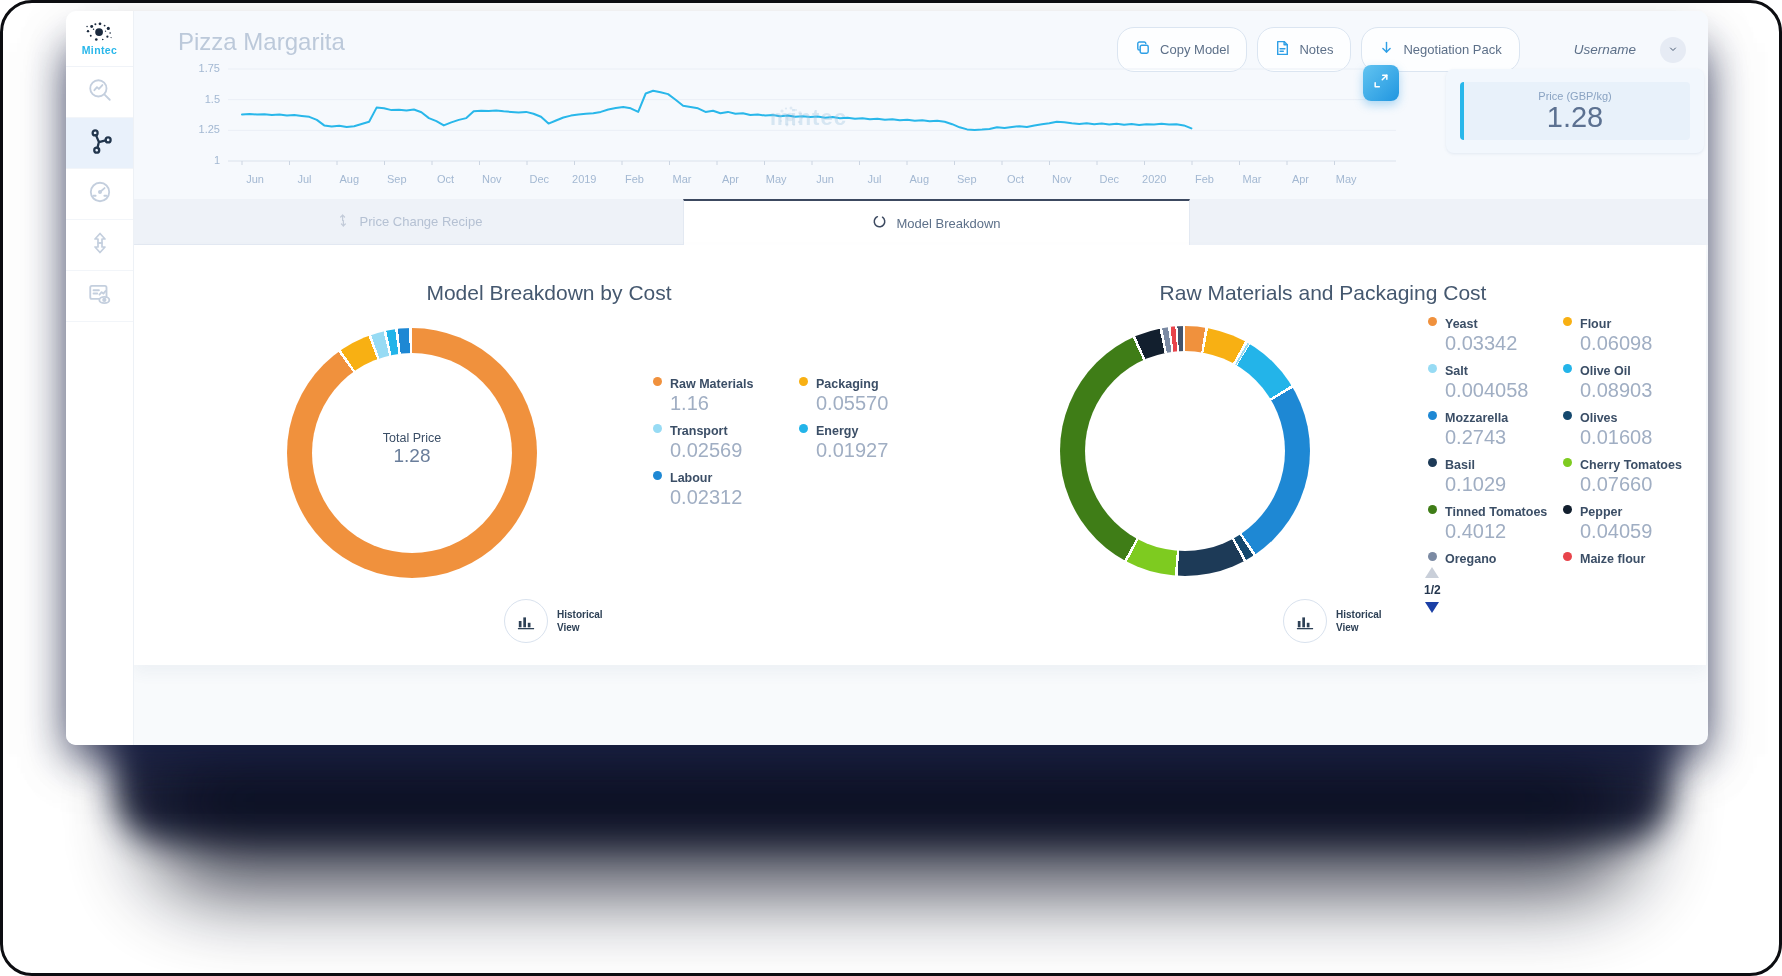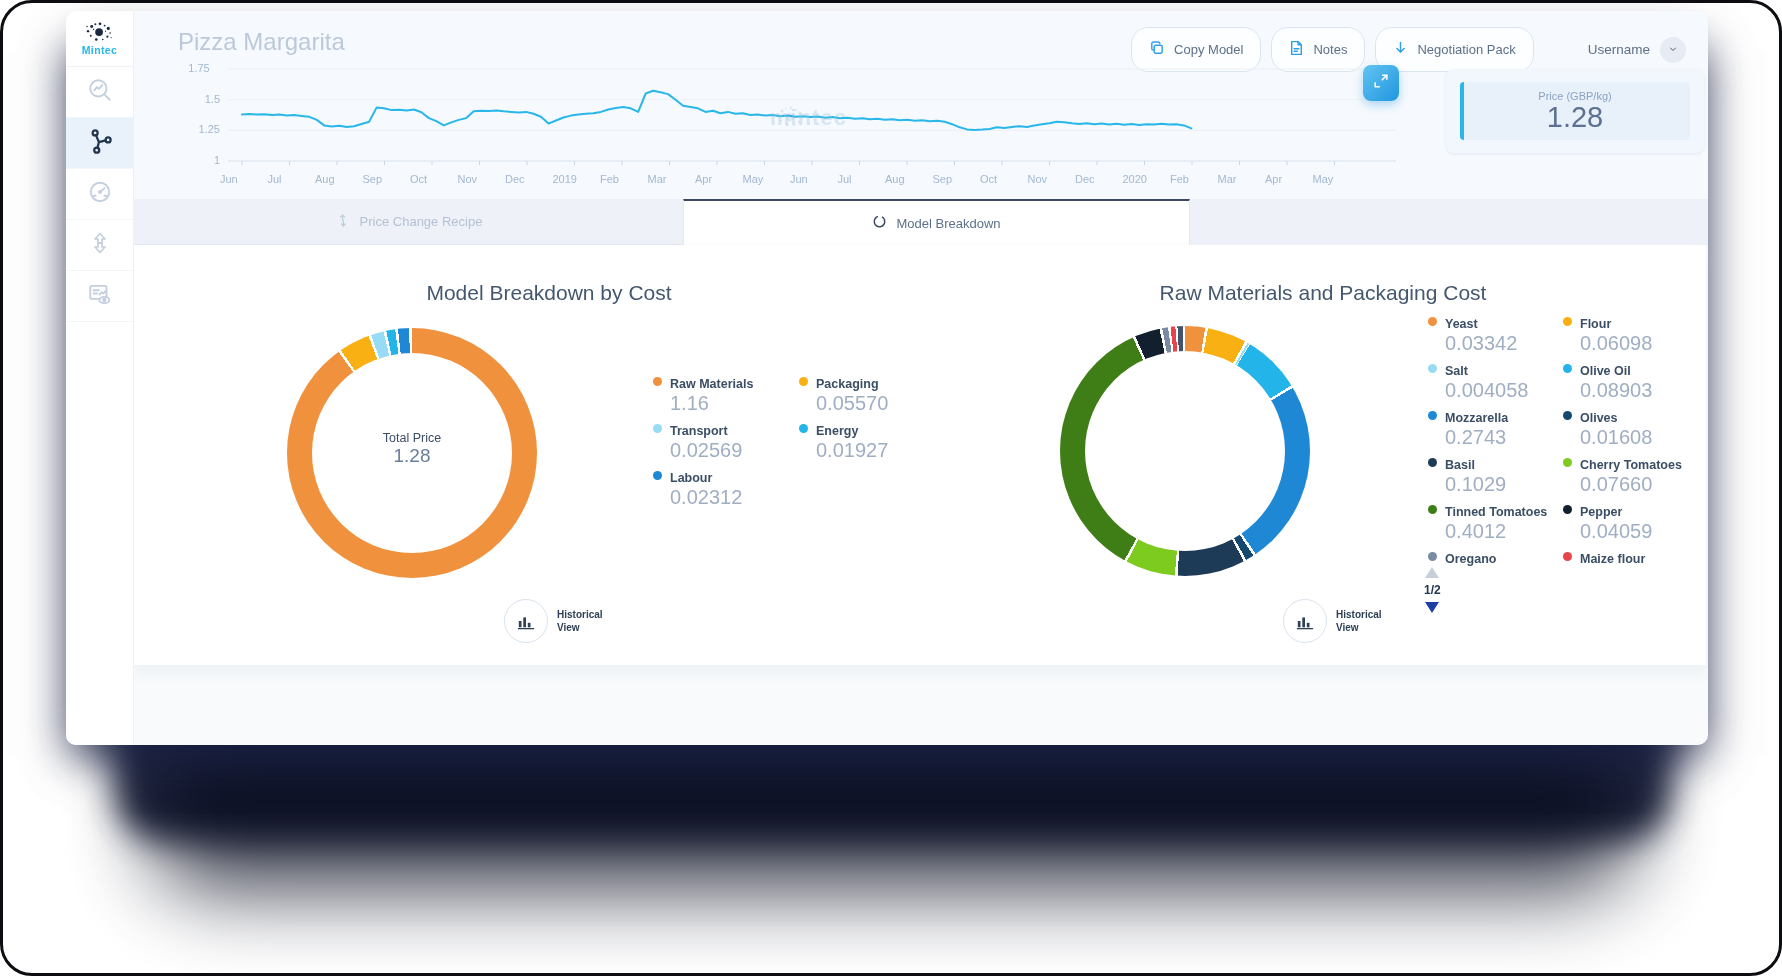--- a/index.html
+++ b/index.html
@@ -24,30 +24,30 @@
   .nav-item.active { background:#e9f1fb; }
   .nav-item.active svg { stroke:#22364d; stroke-width:2.1; }
 
   
   .topband { position:absolute; left:68px; top:0; right:0; height:188px; background:#f6f9fd; }
   .page-title { position:absolute; left:112px; top:17px; font-size:24px; color:#bcc9da; }
   .hdr-actions { position:absolute; right:22px; top:16px; display:flex; align-items:center; gap:10px; }
   .pill { display:flex; align-items:center; gap:9px; padding:12px 17px; border:1px solid #dbe5f1; border-radius:17px;
     background:rgba(255,255,255,.75); font-size:13px; color:#5d7089; cursor:pointer; white-space:nowrap; }
   .pill svg { stroke:#2e9fe6; fill:none; stroke-width:1.8; stroke-linecap:round; stroke-linejoin:round; }
-  .user { display:flex; align-items:center; gap:10px; margin-left:44px; }
+  .user { display:flex; align-items:center; gap:24px; margin-left:44px;font-style:italic; }
   .user-name { font-size:13.5px; color:#5d7089; }
   .user-chevron { width:26px; height:26px; border-radius:50%; background:#e6ebf4; display:flex; align-items:center; justify-content:center; cursor:pointer; }
   .user-chevron svg { stroke:#4a5b73; fill:none; stroke-width:2; stroke-linecap:round; stroke-linejoin:round; }
 
   
   .chart { position:absolute; left:84px; top:42px; width:1260px; height:146px; }
   .chart svg { position:absolute; left:0; top:0; }
   .ytick { position:absolute; left:28px; width:42px; text-align:right; font-size:11px; color:#a3b8d2; }
-  .xtick { position:absolute; top:120px; width:44px; text-align:left; font-size:11px; color:#a3b8d2; }
+  .xtick { position:absolute; top:120px; width:44px; text-align:right; font-size:11px; color:#a3b8d2; }
   .watermark { position:absolute; left:620px; top:52px; opacity:.35; pointer-events:none; }
   .watermark svg { opacity:.45; display:block; margin-left:4px; }
   .watermark .wm-text { font-size:22px; font-weight:700; color:#9cc3e0; letter-spacing:1px; }
 
   .expand-btn { position:absolute; left:1297px; top:54px; width:36px; height:36px; border-radius:8px;
     background:linear-gradient(135deg,#62c4f1,#2196e0); box-shadow:0 4px 10px rgba(33,150,224,.35); cursor:pointer;
     display:flex; align-items:center; justify-content:center; }
   .expand-btn svg { stroke:#fff; fill:none; stroke-width:1.8; stroke-linecap:round; stroke-linejoin:round; }
 
   .price-card { position:absolute; left:1380px; top:58px; width:258px; height:84px; background:#f2f7fd; border-radius:8px;
@@ -181,21 +181,21 @@
             <circle cx="26" cy="8" r="1.7"></circle>
             <circle cx="28" cy="13" r=".9"></circle>
             <circle cx="25" cy="17" r="1.2"></circle>
             <circle cx="20" cy="20" r=".9"></circle>
             <circle cx="13" cy="20" r="1.4"></circle>
             <circle cx="7" cy="16" r="1"></circle>
             <circle cx="4" cy="11" r="1.3"></circle>
         </svg>
         <div class="wm-text">mintec</div>
       </div>
-    <div class="ytick" style="top: 9px; text-align: center;">1.75</div>
+    <div class="ytick" style="top: 9px;">1.75</div>
         <div class="ytick" style="top: 39.6667px;">1.5</div>
         <div class="ytick" style="top: 70.3333px;">1.25</div>
         <div class="ytick" style="top: 101px;">1</div>
         <div class="xtick" style="left: 70px;">Jun</div>
         <div class="xtick" style="left: 117.5px;">Jul</div>
         <div class="xtick" style="left: 165px;">Aug</div>
         <div class="xtick" style="left: 212.5px;">Sep</div>
         <div class="xtick" style="left: 260px;">Oct</div>
         <div class="xtick" style="left: 307.5px;">Nov</div>
         <div class="xtick" style="left: 355px;">Dec</div>

